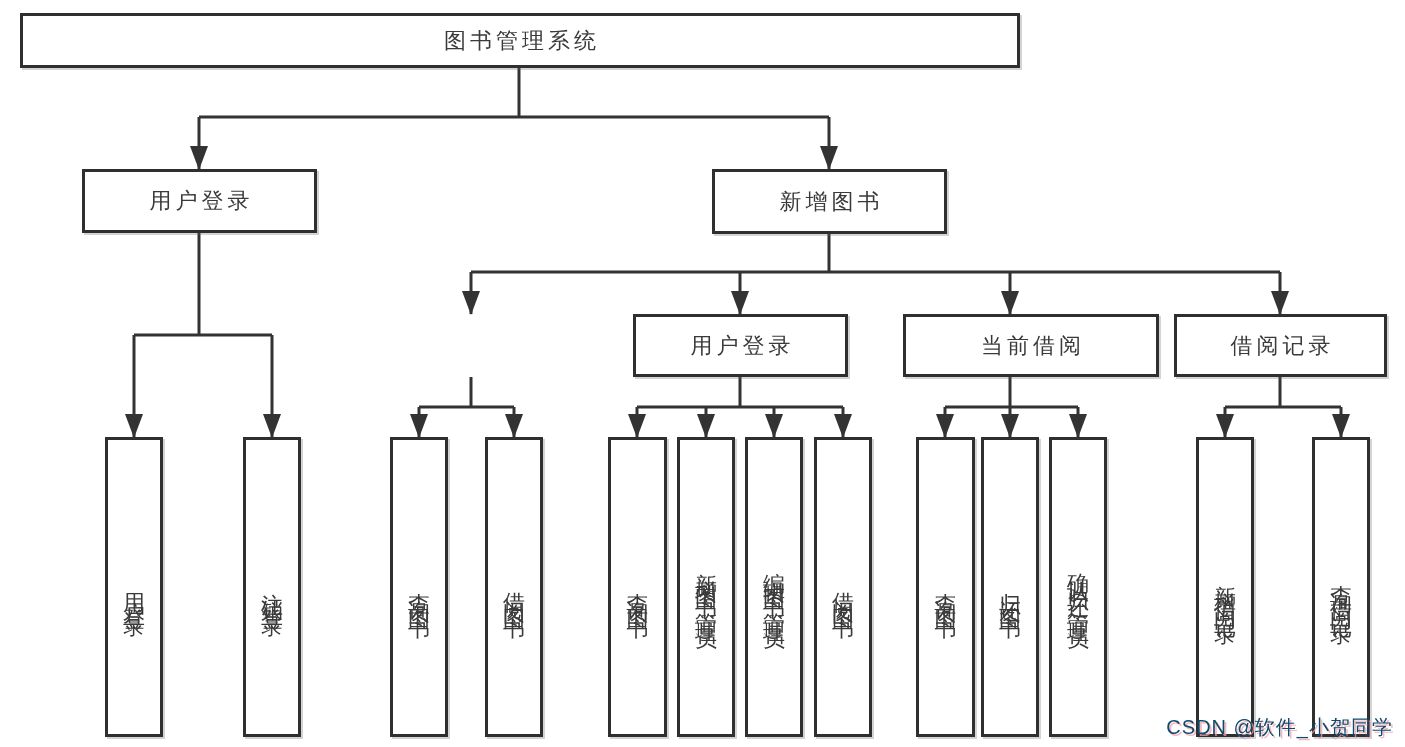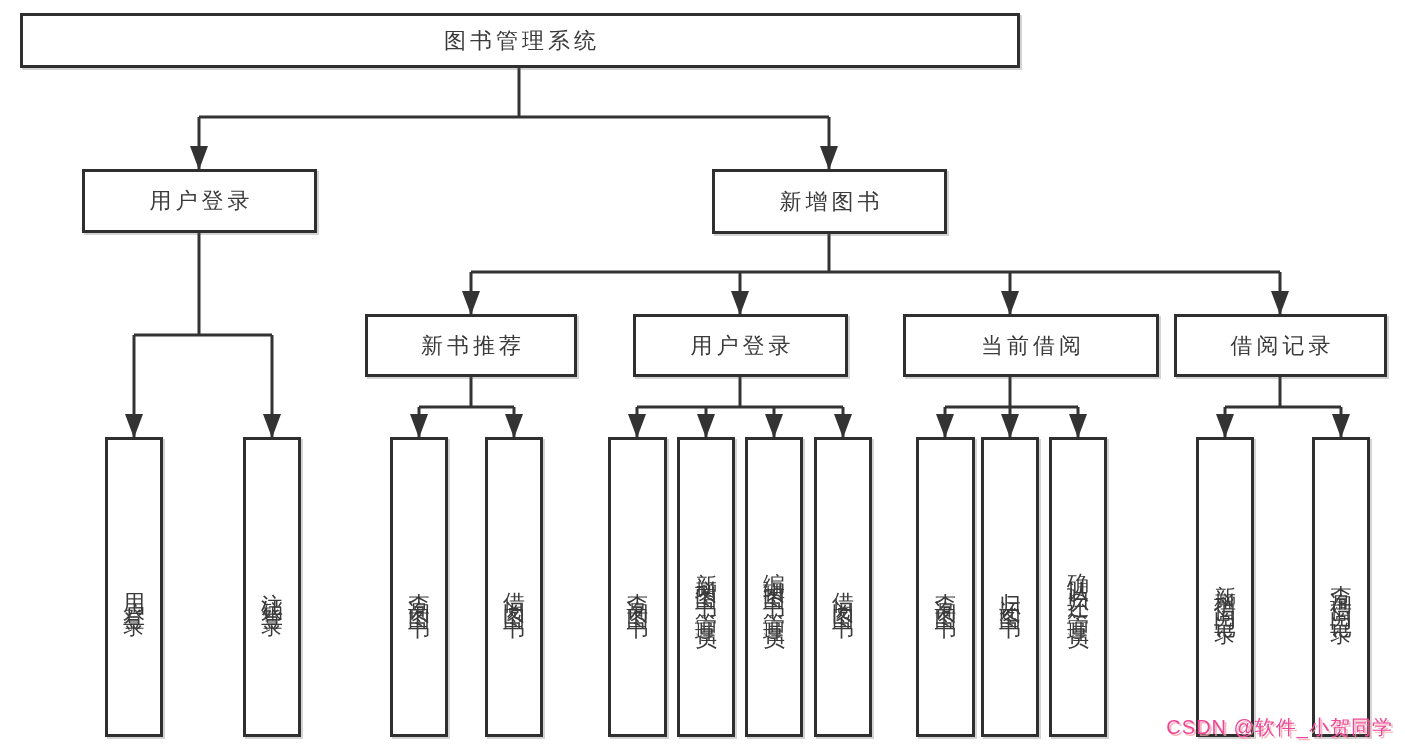--- a/index.html
+++ b/index.html
@@ -60,21 +60,21 @@
   #l-return-books    { left: 981px; }
   #l-confirm-return  { left: 1049px; }
   #l-add-record      { left: 1196px; }
   #l-query-record    { left: 1312px; }
   #watermark {
     position: absolute;
     right: 12px;
     bottom: 6px;
     font-size: 20px;
     letter-spacing: 1px;
-    color: #ec4899;
+    color: #0c4a6e;
     text-shadow: 2px 2px 0 rgba(244,160,170,0.75);
     z-index: 5;
     white-space: nowrap;
   }
 </style>
 </head>
 <body>
 
 <div id="canvas">
 
@@ -132,23 +132,20 @@
     <span class="lbl">图书管理系统</span>
   </div>
 
   <div class="node hbox" id="n-user-login">
     <span class="lbl">用户登录</span>
   </div>
   <div class="node hbox" id="n-book-mgmt">
     <span class="lbl">新增图书</span>
   </div>
 
-  <div class="node hbox" id="n-new-book-rec">
-    <span class="lbl">新书推荐</span>
-  </div>
   <div class="node hbox" id="n-book-borrow">
     <span class="lbl">用户登录</span>
   </div>
   <div class="node hbox" id="n-current-borrow">
     <span class="lbl">当前借阅</span>
   </div>
   <div class="node hbox" id="n-borrow-records">
     <span class="lbl">借阅记录</span>
   </div>
 

